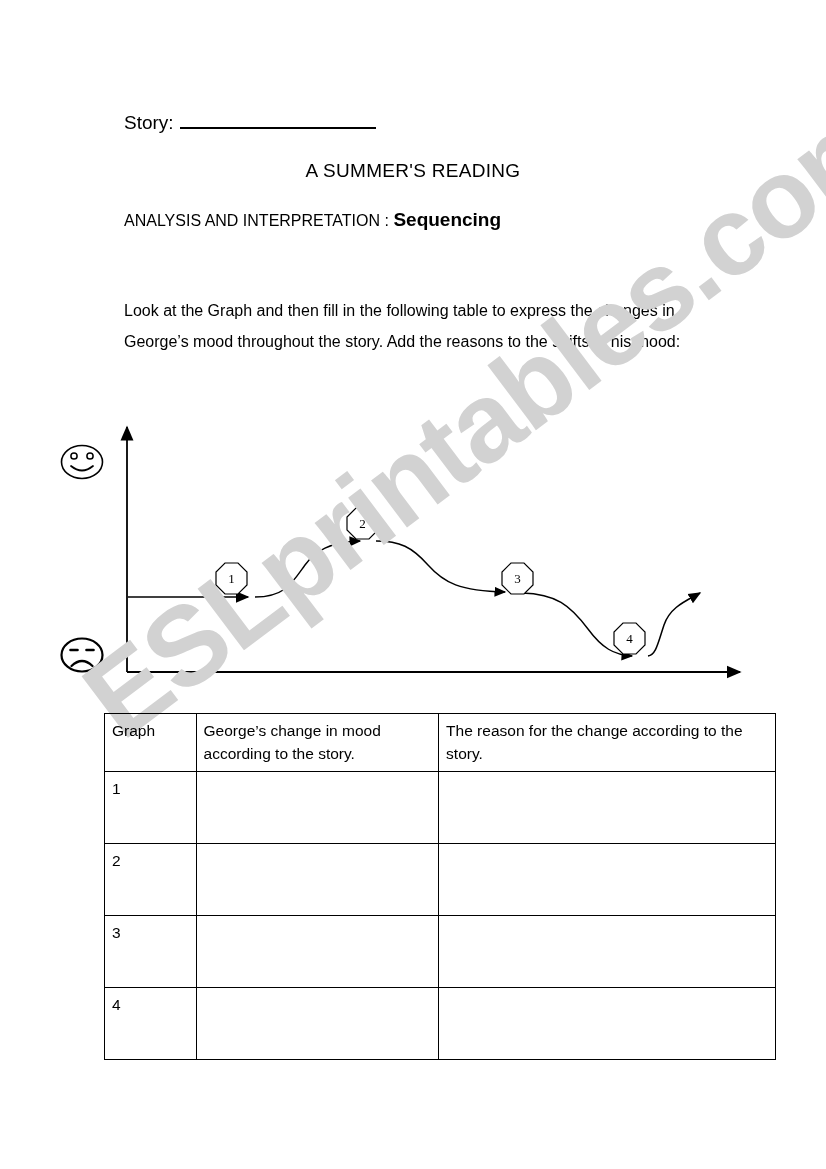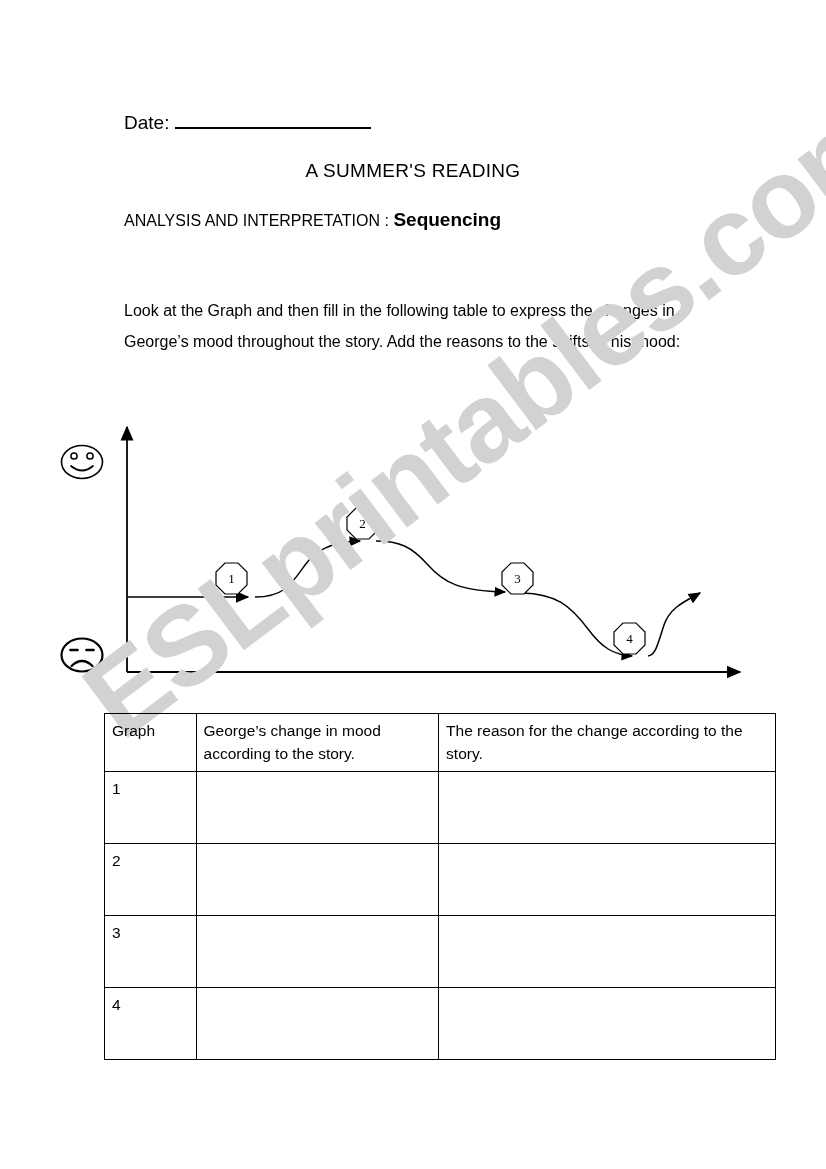--- a/index.html
+++ b/index.html
@@ -149,21 +149,21 @@
   #mood-table tbody td { height: 62px; }
 </style>
 </head>
 <body>
 
 <div id="page">
 
   <div id="watermark">ESLprintables.com</div>
 
   <div class="namedate-row">
-    <span class="nd-label">Date:</span><span class="blank-rule" id="name-blank"></span>
+    <span class="nd-label">Story:</span><span class="blank-rule" id="name-blank"></span>
   </div>
 
   <div id="section-line"><span>ANALYSIS AND INTERPRETATION : </span><span class="sec-emph">Sequencing</span></div>
 
   <div id="doc-title">A SUMMER'S READING</div>
 
 
   <div id="instructions">Look at the Graph and then fill in the following table to express the changes in George’s mood throughout the story. Add the reasons to the shifts in his mood:</div>
 
   <div id="graph-area">

